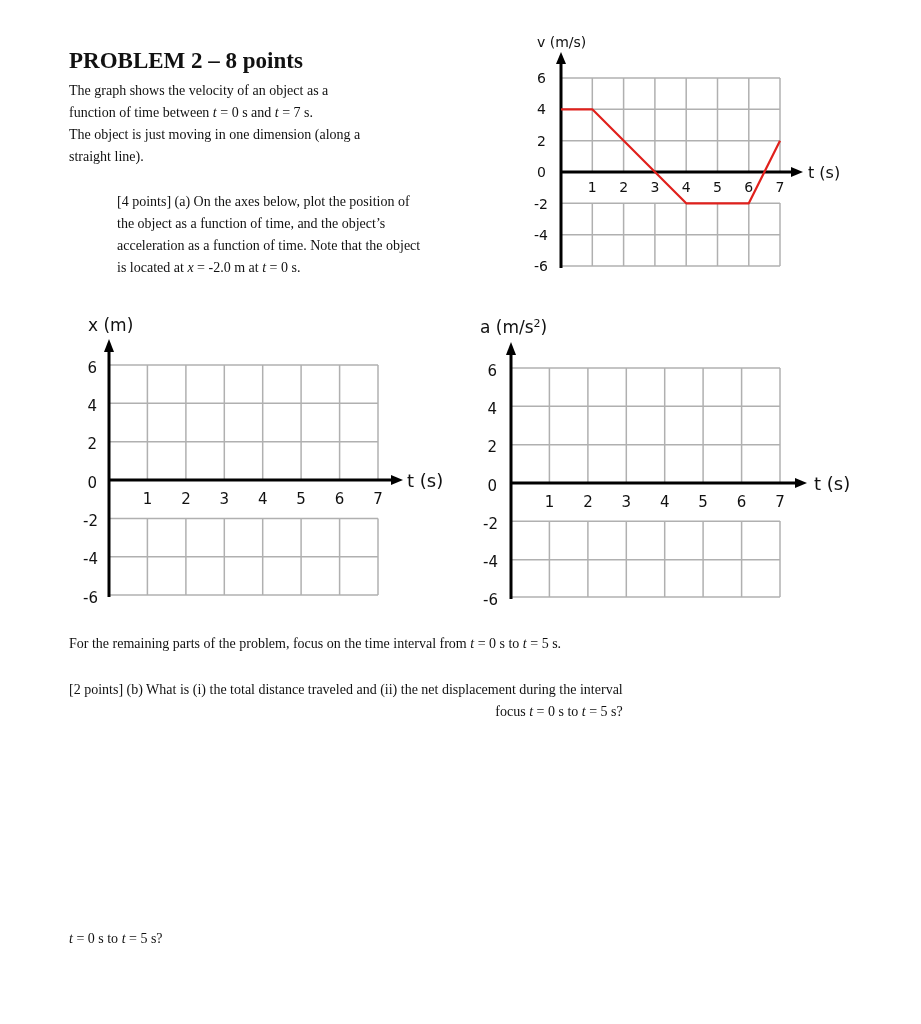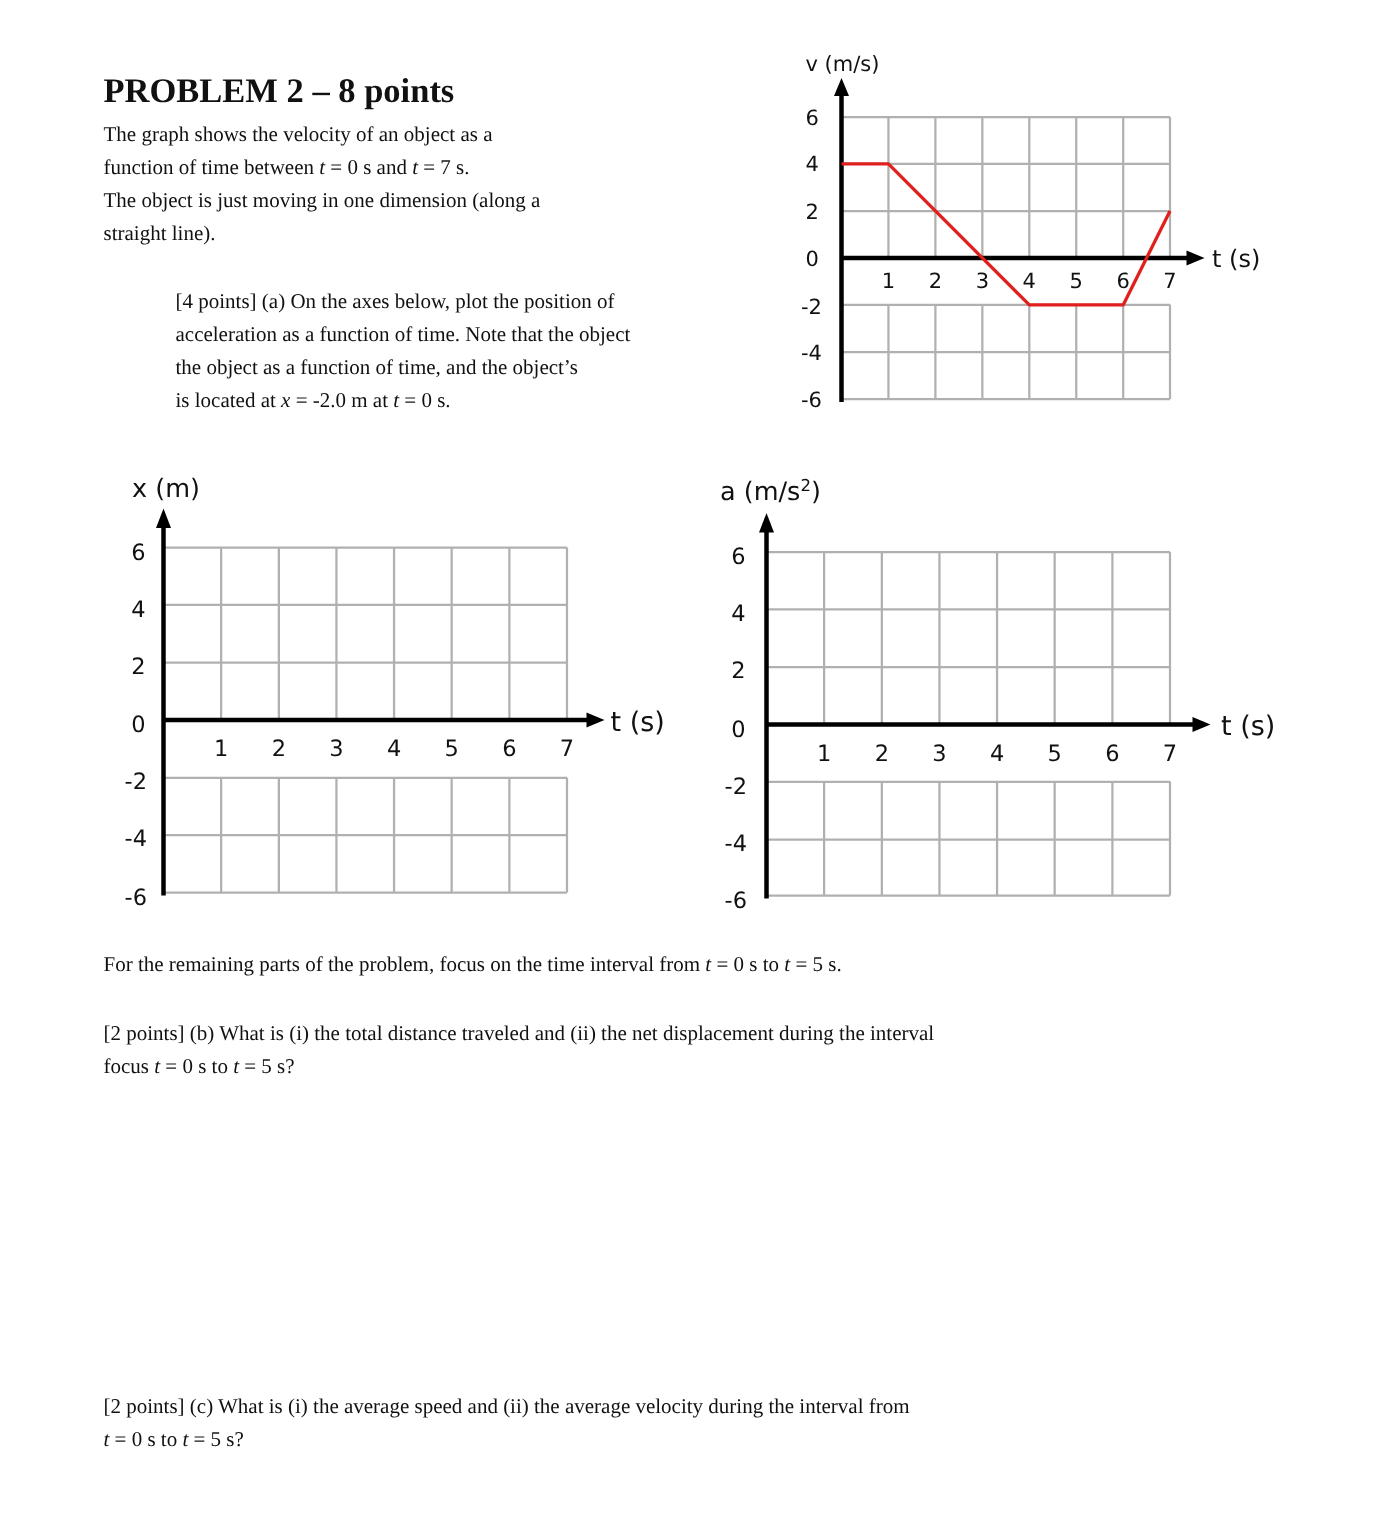--- a/index.html
+++ b/index.html
@@ -23,22 +23,22 @@
 
 <div class="abs serif para" style="top:80px;">
   <div>The graph shows the velocity of an object as a</div>
   <div><span>function of time between </span><i>t</i><span> = 0 s and </span><i>t</i><span> = 7 s.</span></div>
   <div>The object is just moving in one dimension (along a</div>
   <div>straight line).</div>
 </div>
 
 <div class="abs serif para" style="top:191px;margin-left:48px;">
   <div>[4 points] (a) On the axes below, plot the position of</div>
+  <div>the object as a function of time, and the object’s</div>
   <div>acceleration as a function of time. Note that the object</div>
-  <div>the object as a function of time, and the object’s</div>
   <div><span>is located at </span><i>x</i><span> = -2.0 m at </span><i>t</i><span> = 0 s.</span></div>
 </div>
 
 <svg class="graph" width="921" height="300">
   <g>
 
     <line class="gridline" x1="592.3" y1="78" x2="592.3" y2="172"></line>
     <line class="gridline" x1="623.6" y1="78" x2="623.6" y2="172"></line>
     <line class="gridline" x1="654.9" y1="78" x2="654.9" y2="172"></line>
     <line class="gridline" x1="686.2" y1="78" x2="686.2" y2="172"></line>
@@ -175,21 +175,20 @@
   <text class="tick-label" x="741.6" y="507" text-anchor="middle" style="font-size:15px">6</text>
   <text class="tick-label" x="780" y="507" text-anchor="middle" style="font-size:15px">7</text>
   <text class="axis-title" x="480" y="333" style="font-size:17px"><tspan>a (m/s</tspan><tspan dy="-6" style="font-size:11px">2</tspan><tspan dy="6">)</tspan></text>
   <text class="axis-title" x="814" y="490" style="font-size:18px">t (s)</text>
 </svg>
 
 <div class="abs serif para" style="top:633px;">
   <span>For the remaining parts of the problem, focus on the time interval from </span><i>t</i><span> = 0 s to </span><i>t</i><span> = 5 s.</span>
 </div>
 
-<div class="abs serif para" style="top:679px;">
+<div class="abs serif para" style="top:679px;text-align:right;">
   <div>[2 points] (b) What is (i) the total distance traveled and (ii) the net displacement during the interval</div>
   <div><span>focus </span><i>t</i><span> = 0 s to </span><i>t</i><span> = 5 s?</span></div>
 </div>
 
 <div class="abs serif para" style="top:928px;">
-  <div>[2 points] (c) What is (i) the average speed and (ii) the average velocity during the interval from</div>
   <div><i>t</i><span> = 0 s to </span><i>t</i><span> = 5 s?</span></div>
 </div>
 
 </body></html>

